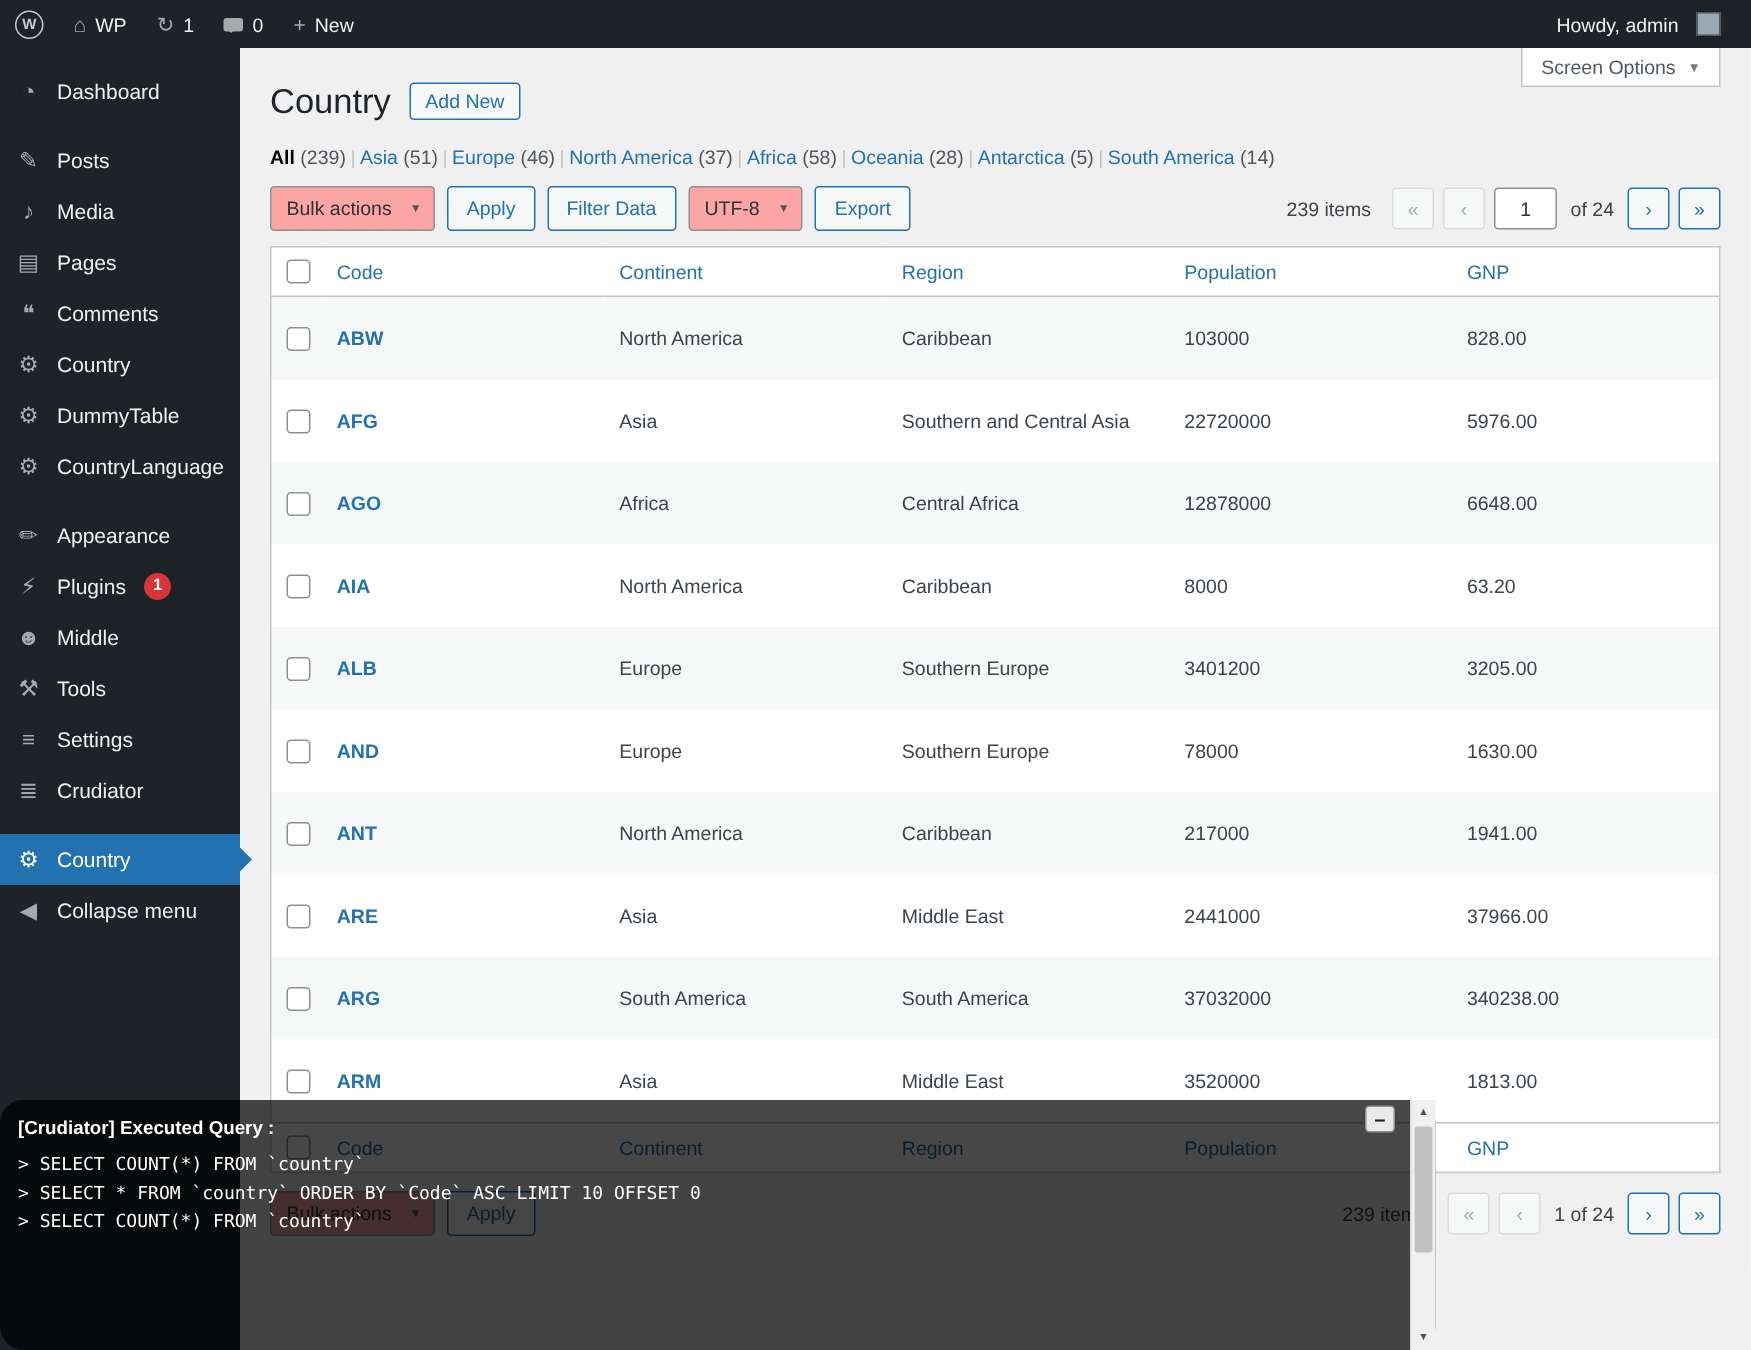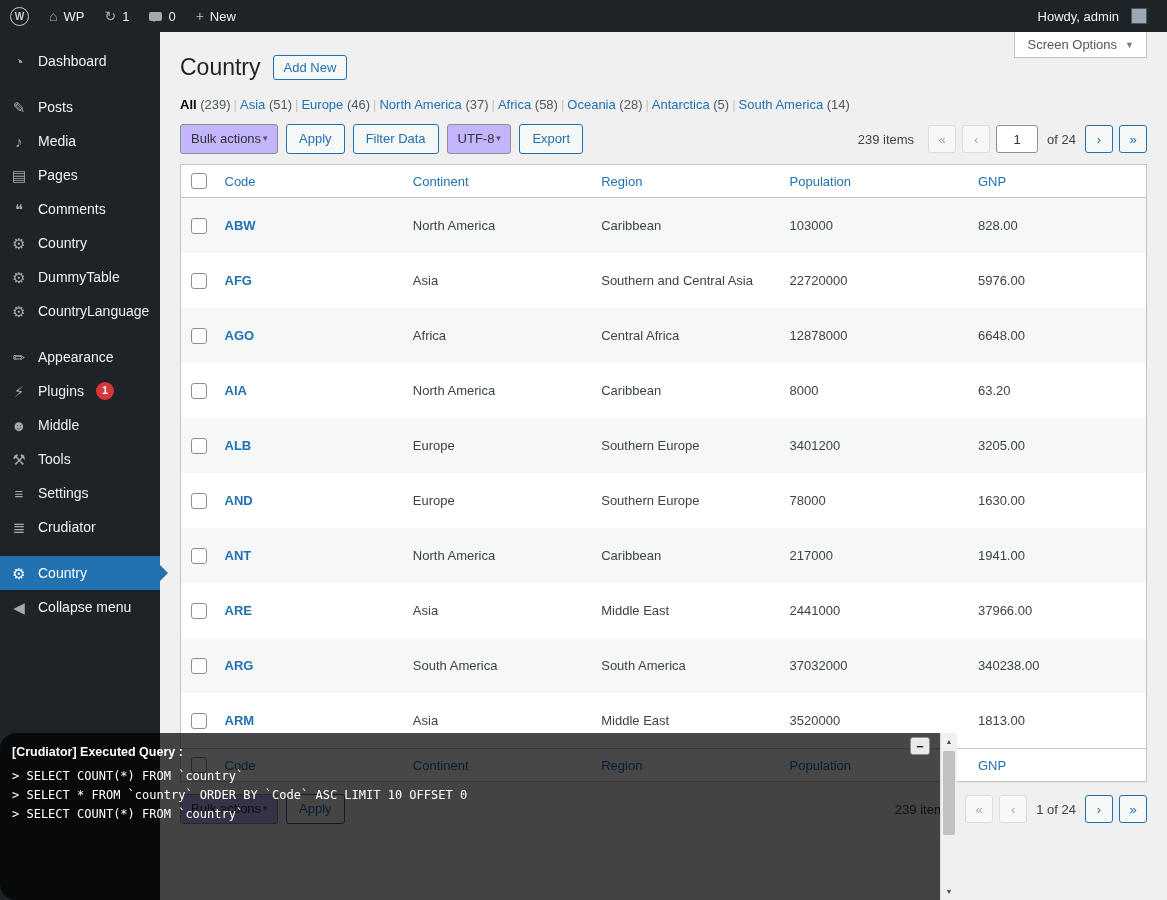--- a/index.html
+++ b/index.html
@@ -67,22 +67,22 @@
     color: #2271b1; background: #f6f7f7; font-size: 13px; cursor: pointer; text-decoration: none; text-align: right;
   }
   .filters { margin-top: 16px; }
   .filter-link { color: #2271b1; text-decoration: none; cursor: pointer; }
   .filter-link.current { color: #000; font-weight: 600; }
   .filter-count { color: #50575e; }
   .filter-divider { color: #c3c4c7; padding: 0 3px; }
 
   .tablenav { margin-top: 12px; display: flex; align-items: center; gap: 8px; }
   .select-box {
-    position: relative; border: 1px solid #8c8f94; border-radius: 3px; background: #c4b5fd;
-    padding: 5px 16px 5px 10px; color: #2c3338; cursor: pointer; line-height: 1.4;
+    position: relative; border: 1px solid #8c8f94; border-radius: 3px; background: #fca5a5;
+    padding: 5px 28px 5px 10px; color: #2c3338; cursor: pointer; line-height: 1.4;
   }
   .sel-arrow { position: absolute; right: 8px; top: 50%; transform: translateY(-50%); font-size: 8px; color: #50575e; }
   .button {
     padding: 5px 12px; border: 1px solid #2271b1; border-radius: 3px; background: #f6f7f7;
     color: #2271b1; cursor: pointer; text-decoration: none; line-height: 1.4;
   }
   .tablenav-right { margin-left: auto; display: flex; align-items: center; gap: 6px; }
   .displaying-num { color: #3c434a; margin-right: 8px; }
   .page-btn {
     min-width: 28px; height: 28px; display: flex; align-items: center; justify-content: center;

